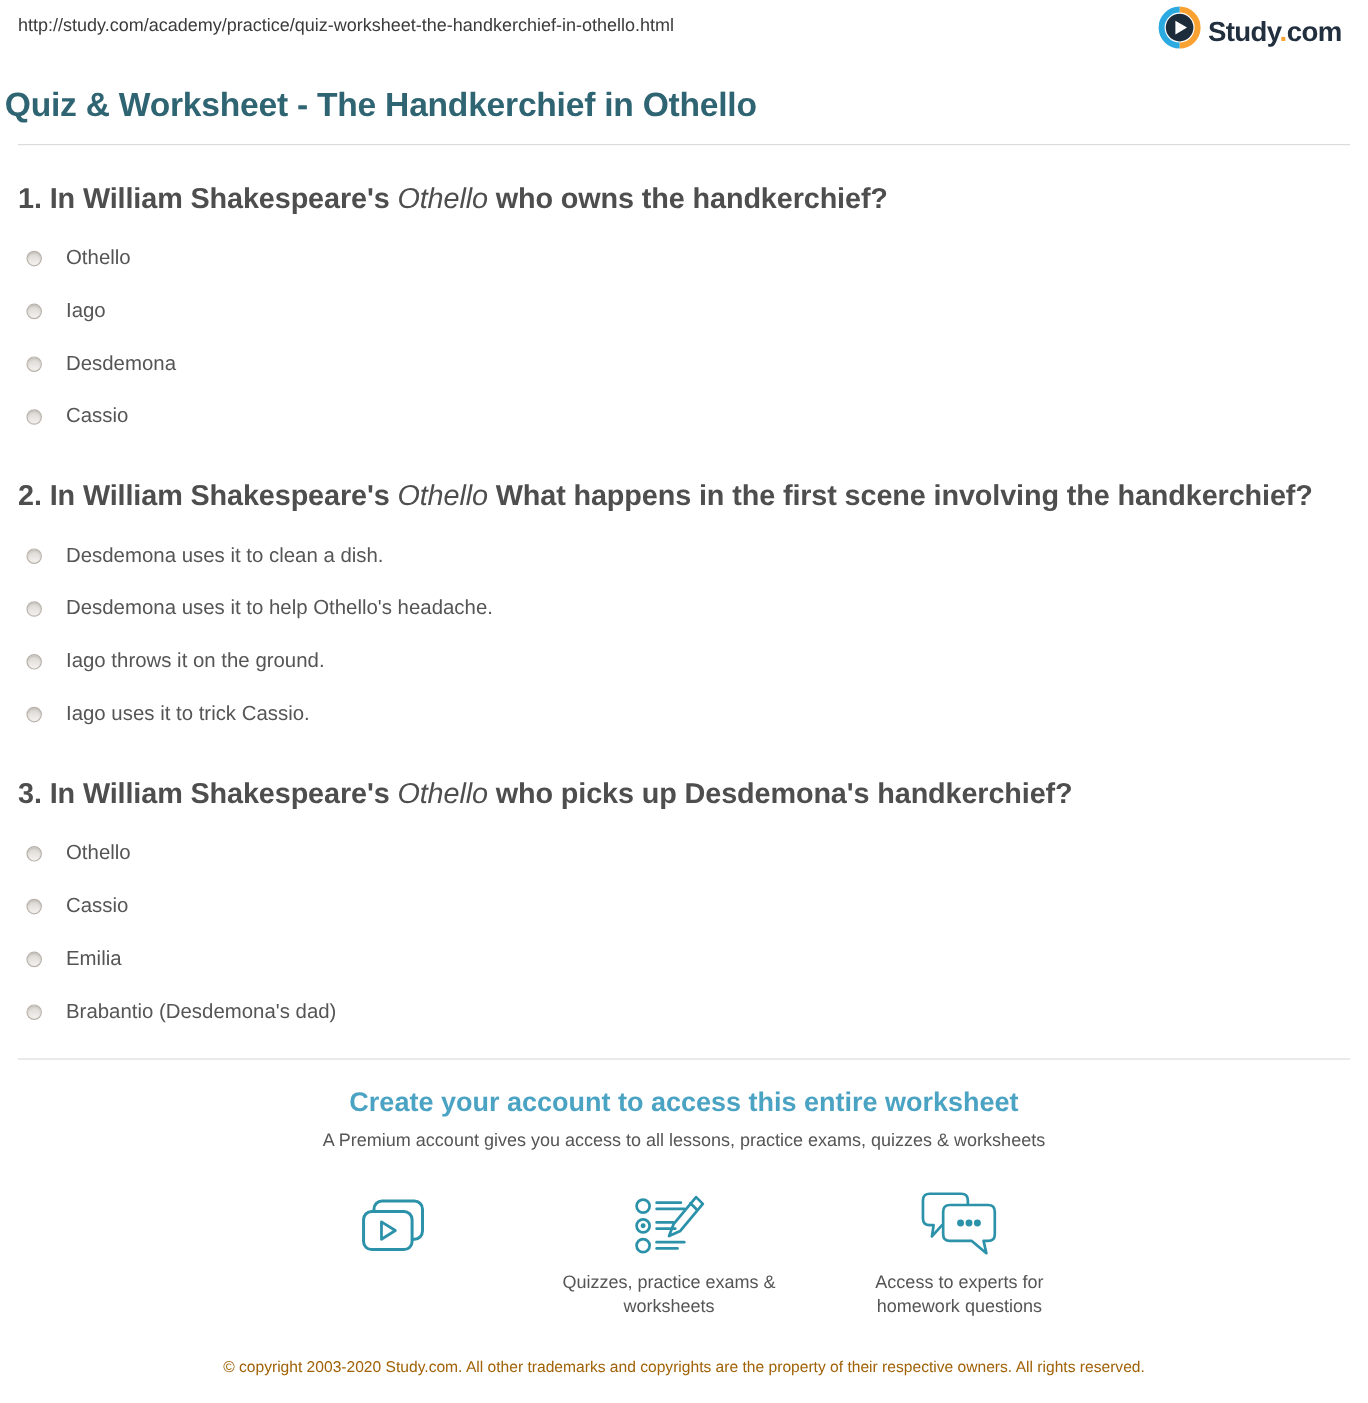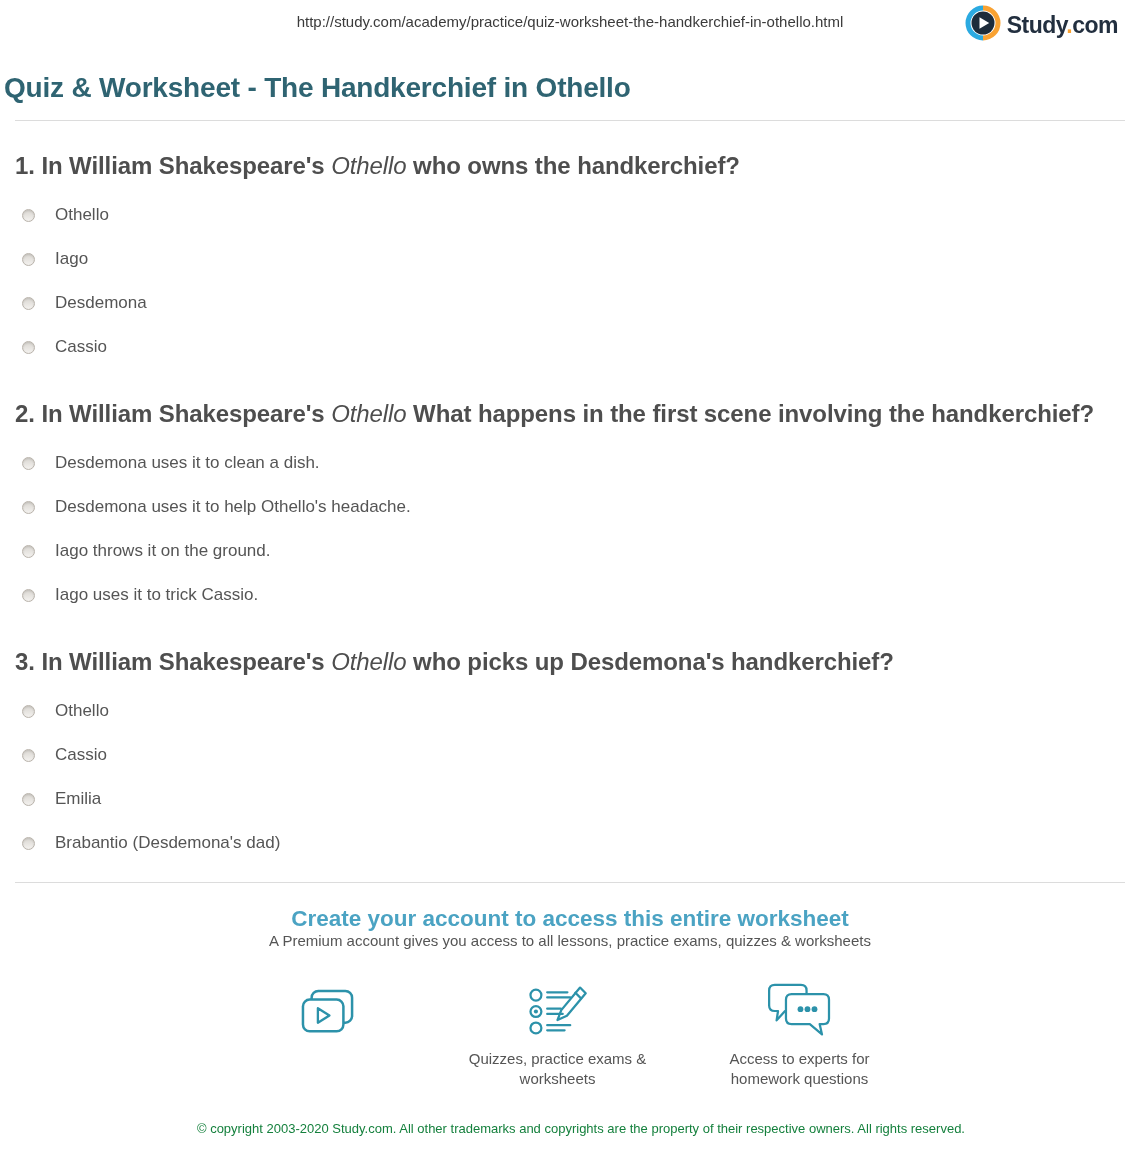--- a/index.html
+++ b/index.html
@@ -12,21 +12,20 @@
     background: #fff;
     overflow: hidden;
   }
   
   .header { position: relative; padding: 10px 15px 0 15px; }
   .url-text {
     font-size: 15px;
     color: #3b3b3b;
     line-height: 20px;
     padding-top: 2px;
-    text-align: center;
   }
   .logo {
     position: absolute;
     top: 5px;
     right: 22px;
     display: flex;
     align-items: center;
     cursor: pointer;
   }
   .logo-text {
@@ -87,20 +86,21 @@
   .cta-divider { margin-top: 17px; }
   .cta-heading {
     margin-top: 23px;
     text-align: center;
     font-size: 22.5px;
     color: #4ba3c3;
     font-weight: bold;
     cursor: pointer;
   }
   .cta-subheading {
+    margin-top: 10px;
     text-align: center;
     font-size: 15px;
     color: #555;
   }
   .features {
     margin-top: 31px;
     display: flex;
     justify-content: center;
     align-items: flex-start;
     gap: 52px;
@@ -117,24 +117,24 @@
   }
   .feature-label {
     margin-top: 9px;
     font-size: 15px;
     line-height: 20px;
     color: #555;
   }
   .copyright {
     margin: 31px auto 0 auto;
     max-width: 790px;
-    text-align: right;
+    text-align: center;
     font-size: 13px;
     line-height: 17px;
-    color: #15803d;
+    color: #a16207;
   }
 </style>
 </head>
 <body>
 
 <div class="page">
 
   <div class="header">
     <div class="url-text">http://study.com/academy/practice/quiz-worksheet-the-handkerchief-in-othello.html</div>
     <div class="logo">

